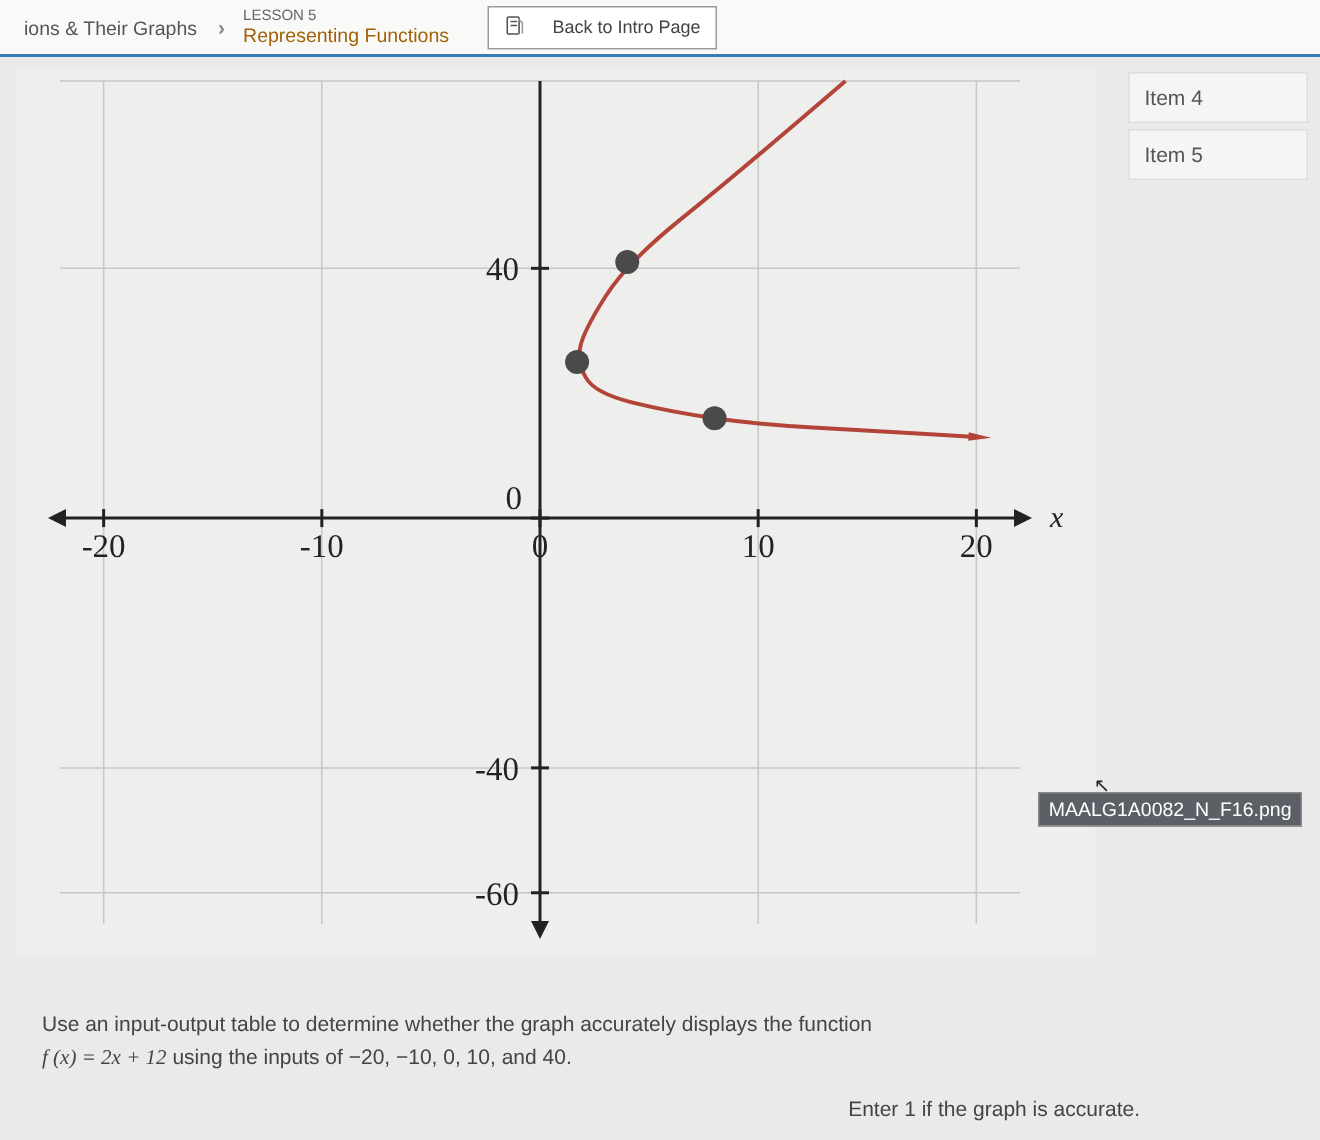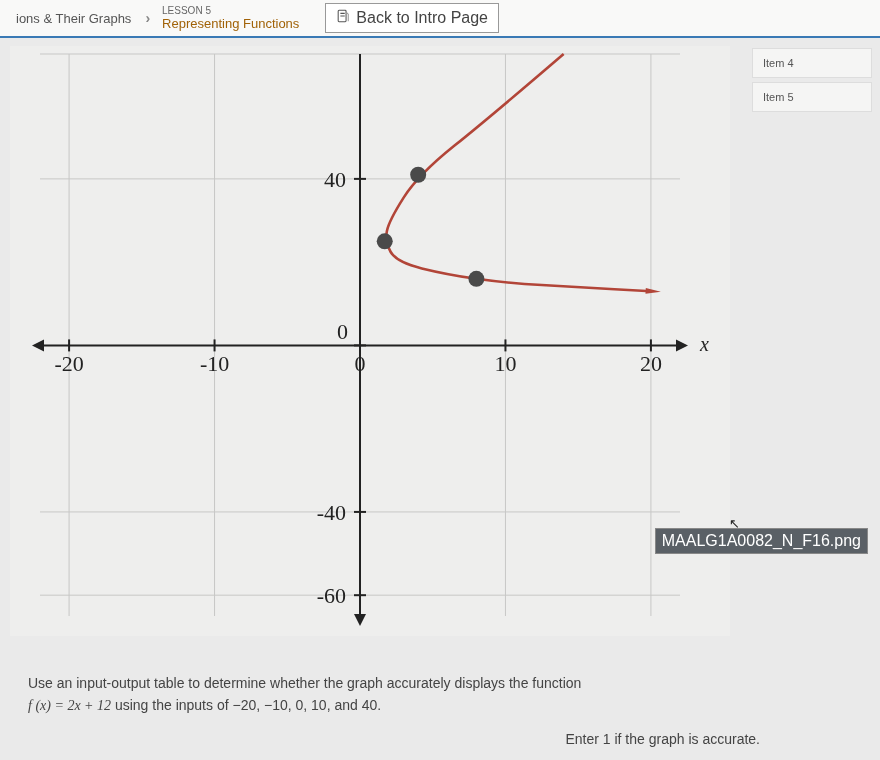--- a/index.html
+++ b/index.html
@@ -40,25 +40,25 @@
       padding: 0 6px;
     }
     .lesson-group { padding: 0 6px; }
     .lesson-label { font-size: 10px; color: #666; text-transform: uppercase; }
     .lesson-title { font-size: 13px; color: #a16207; }
     .back-btn {
       margin-left: 20px;
       border: 1px solid #999;
       background: #fff;
       padding: 5px 10px;
-      font-size: 16px;
+      font-size: 12px;
       color: #444;
       display: flex;
       align-items: center;
-      gap: 6px;
+      gap: 18px;
       cursor: pointer;
     }
     .back-btn svg { width: 14px; height: 14px; }
 
     .content-area {
       position: relative;
       height: calc(100% - 38px);
       background: #eaeaea;
     }
     .chart-wrap {
@@ -72,32 +72,32 @@
     .sidebar-right {
       position: absolute;
       right: 8px;
       top: 10px;
       width: 120px;
     }
     .item-link {
       background: #f5f5f4;
       border: 1px solid #ddd;
       padding: 8px 10px;
-      font-size: 11px;
+      font-size: 14px;
       color: #555;
       margin-bottom: 4px;
       cursor: pointer;
     }
     .file-badge {
       position: absolute;
       right: 12px;
       top: 490px;
       background: #5a6066;
       color: #fff;
-      font-size: 16px;
+      font-size: 13px;
       padding: 3px 6px;
       border: 1px solid #888;
     }
     .cursor-arrow {
       position: absolute;
       right: 140px;
       top: 478px;
       font-size: 13px;
       color: #222;
     }

